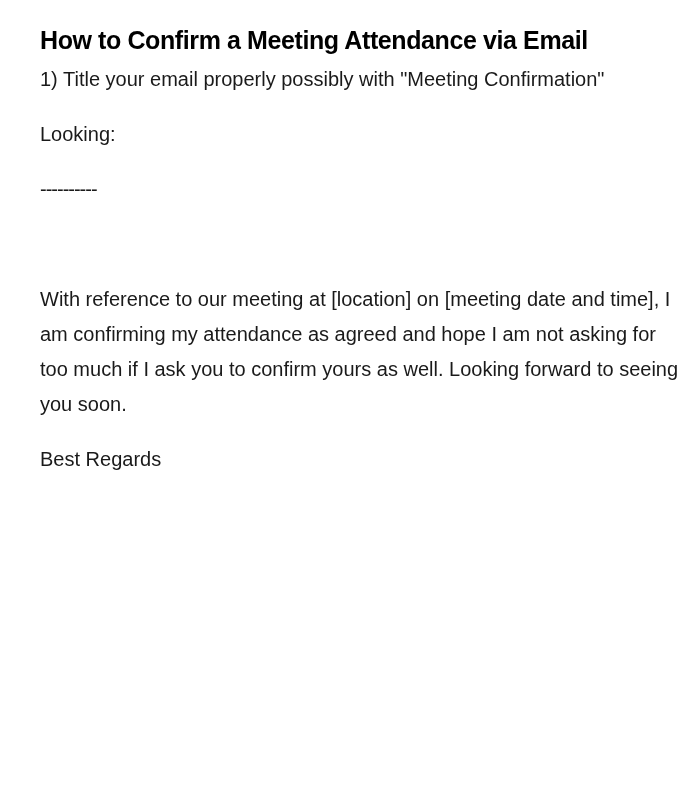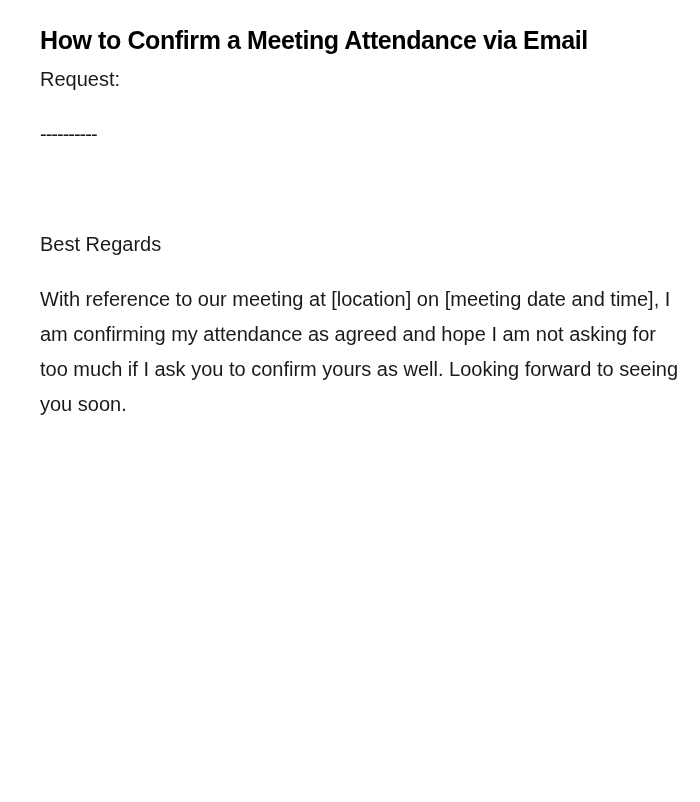--- a/index.html
+++ b/index.html
@@ -45,22 +45,23 @@
     .spacer {
       height: 55px;
     }
   </style>
 </head>
 <body>
 
 <div class="page">
   <h1 class="title">How to Confirm a Meeting Attendance via Email</h1>
 
+  <p class="para">1) Title your email properly possibly with "Meeting Confirmation"</p>
 
-  <p class="para">Request:</p>
+  <p class="para">Looking:</p>
 
   <p class="separator">----------</p>
 
   <div class="spacer"></div>
 
+  <p class="para">With reference to our meeting at [location] on [meeting date and time], I am confirming my attendance as agreed and hope I am not asking for too much if I ask you to confirm yours as well. Looking forward to seeing you soon.</p>
   <p class="para">Best Regards</p>
-  <p class="para">With reference to our meeting at [location] on [meeting date and time], I am confirming my attendance as agreed and hope I am not asking for too much if I ask you to confirm yours as well. Looking forward to seeing you soon.</p>
 </div>
 
 </body></html>

